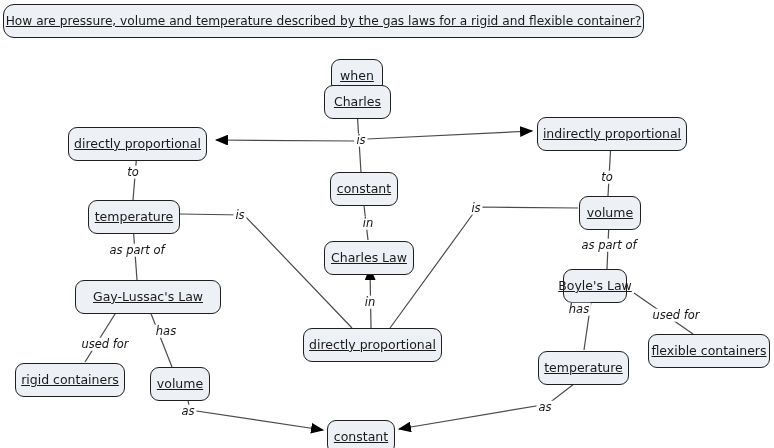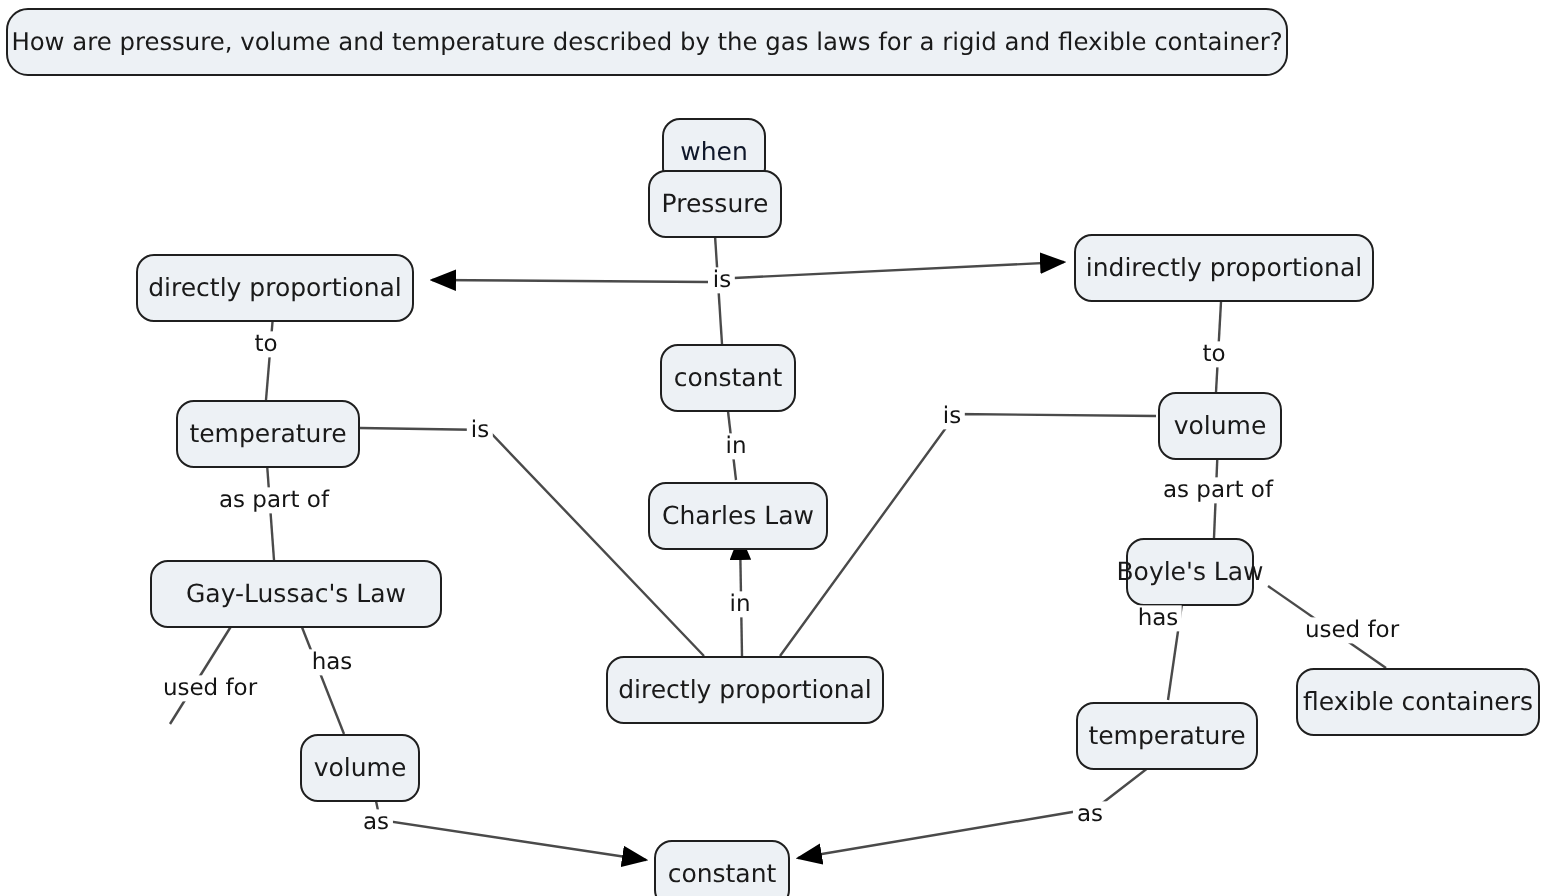--- a/index.html
+++ b/index.html
@@ -16,31 +16,33 @@
     box-sizing:border-box;
     display:flex; align-items:center; justify-content:center;
     background:#edf1f5;
     border:1.4px solid #1f1f1f;
     border-radius:9px;
     font-size:12.5px;
     color:#1a1a1a;
     white-space:nowrap;
     padding:16px 4px;
     line-height:1;
+    text-decoration:underline;
   }
   .node.question { border-radius:11px; font-size:12.2px; }
   .link-label {
     position:absolute;
     transform:translate(-50%,-50%);
     background:#ffffff;
     padding:0 2px;
     font-size:11.5px;
     color:#141414;
     white-space:nowrap;
     line-height:1.1;
+    font-style:italic;
   }
 </style>
 </head>
 <body>
 
 <div class="stage">
   <svg class="edge-layer" xmlns="http://www.w3.org/2000/svg" viewBox="0 0 774 448">
     <defs>
       <marker id="arrowhead" viewBox="0 0 11 9" refX="10" refY="4.5" markerWidth="11" markerHeight="9" orient="auto">
         <path d="M0,0 L11,4.5 L0,9 Z" fill="#000000"></path>
@@ -59,31 +61,32 @@
       <polyline points="363,197 368,240" fill="none" stroke="#4a4a4a" stroke-width="1.2"></polyline>
       <polyline points="611,142 608,196" fill="none" stroke="#4a4a4a" stroke-width="1.2"></polyline>
       <polyline points="609,221 607,269" fill="none" stroke="#4a4a4a" stroke-width="1.2"></polyline>
       <polyline points="592,295 584,350" fill="none" stroke="#4a4a4a" stroke-width="1.2"></polyline>
       <polyline points="634,293 693,334" fill="none" stroke="#4a4a4a" stroke-width="1.2"></polyline>
       <polyline points="583,377 548,404 399,429" fill="none" stroke="#4a4a4a" stroke-width="1.2" marker-end="url(#arrowhead)"></polyline>
       <polyline points="578,208 478,207 390,328" fill="none" stroke="#4a4a4a" stroke-width="1.2"></polyline>
     </svg>
 <div class="node question" style="left: 3px; top: 4px; width: 641px; height: 25px; background: rgb(237, 241, 245); border-color: rgb(31, 31, 31); color: rgb(26, 26, 26);">How are pressure, volume and temperature described by the gas laws for a rigid and flexible container?</div>
     <div class="node" style="left: 331px; top: 59px; width: 52px; height: 24px; background: rgb(237, 241, 245); border-color: rgb(31, 31, 31); color: #0f172a;">when</div>
-    <div class="node" style="left: 324px; top: 85px; width: 67px; height: 25px; background: rgb(237, 241, 245); border-color: rgb(31, 31, 31); color: rgb(26, 26, 26);">Pressure</div>
+    <div class="node" style="left: 324px; top: 85px; width: 67px; height: 25px; background: rgb(237, 241, 245); border-color: rgb(31, 31, 31); color: rgb(26, 26, 26);">Charles</div>
     <div class="node" style="left: 68px; top: 127px; width: 139px; height: 25px; background: rgb(237, 241, 245); border-color: rgb(31, 31, 31); color: rgb(26, 26, 26);">directly proportional</div>
     <div class="node" style="left: 537px; top: 117px; width: 150px; height: 25px; background: rgb(237, 241, 245); border-color: rgb(31, 31, 31); color: rgb(26, 26, 26);">indirectly proportional</div>
     <div class="node" style="left: 330px; top: 172px; width: 68px; height: 25px; background: rgb(237, 241, 245); border-color: rgb(31, 31, 31); color: rgb(26, 26, 26);">constant</div>
     <div class="node" style="left: 88px; top: 200px; width: 92px; height: 25px; background: rgb(237, 241, 245); border-color: rgb(31, 31, 31); color: rgb(26, 26, 26);">temperature</div>
     <div class="node" style="left: 579px; top: 196px; width: 62px; height: 25px; background: rgb(237, 241, 245); border-color: rgb(31, 31, 31); color: rgb(26, 26, 26);">volume</div>
     <div class="node" style="left: 324px; top: 241px; width: 90px; height: 31px; background: rgb(237, 241, 245); border-color: rgb(31, 31, 31); color: rgb(26, 26, 26);">Charles Law</div>
     <div class="node" style="left: 75px; top: 280px; width: 146px; height: 26px; background: rgb(237, 241, 245); border-color: rgb(31, 31, 31); color: rgb(26, 26, 26);">Gay-Lussac's Law</div>
     <div class="node" style="left: 563px; top: 269px; width: 64px; height: 26px; background: rgb(237, 241, 245); border-color: rgb(31, 31, 31); color: rgb(26, 26, 26);">Boyle's Law</div>
     <div class="node" style="left: 303px; top: 328px; width: 139px; height: 25px; background: rgb(237, 241, 245); border-color: rgb(31, 31, 31); color: rgb(26, 26, 26);">directly proportional</div>
     <div class="node" style="left: 648px; top: 334px; width: 122px; height: 23px; background: rgb(237, 241, 245); border-color: rgb(31, 31, 31); color: rgb(26, 26, 26);">flexible containers</div>
+    <div class="node" style="left: 15px; top: 363px; width: 110px; height: 27px; background: rgb(237, 241, 245); border-color: rgb(31, 31, 31); color: rgb(26, 26, 26);">rigid containers</div>
     <div class="node" style="left: 150px; top: 367px; width: 60px; height: 24px; background: rgb(237, 241, 245); border-color: rgb(31, 31, 31); color: rgb(26, 26, 26);">volume</div>
     <div class="node" style="left: 538px; top: 351px; width: 91px; height: 26px; background: rgb(237, 241, 245); border-color: rgb(31, 31, 31); color: rgb(26, 26, 26);">temperature</div>
     <div class="node" style="left: 327px; top: 420px; width: 68px; height: 24px; background: rgb(237, 241, 245); border-color: rgb(31, 31, 31); color: rgb(26, 26, 26);">constant</div>
     <span class="link-label" style="left: 361px; top: 140px;">is</span>
     <span class="link-label" style="left: 133px; top: 172px;">to</span>
     <span class="link-label" style="left: 607px; top: 177px;">to</span>
     <span class="link-label" style="left: 368px; top: 223px;">in</span>
     <span class="link-label" style="left: 137px; top: 250px;">as part of</span>
     <span class="link-label" style="left: 240px; top: 215px;">is</span>
     <span class="link-label" style="left: 476px; top: 208px;">is</span>

